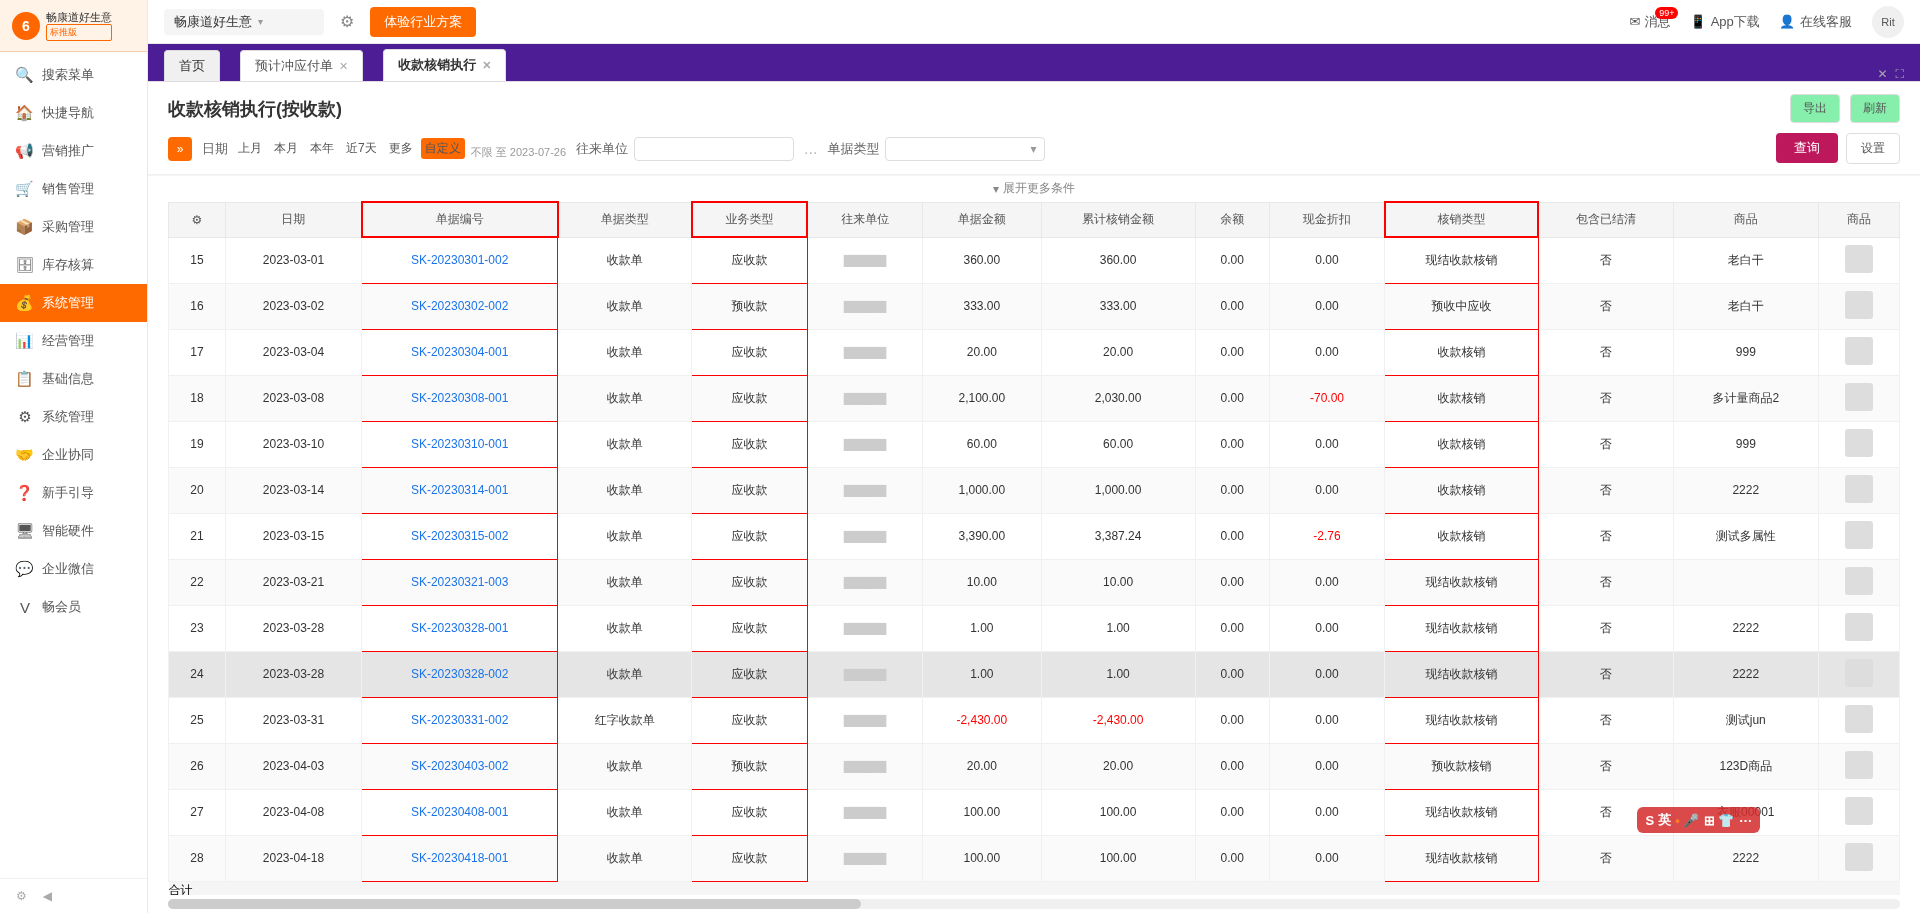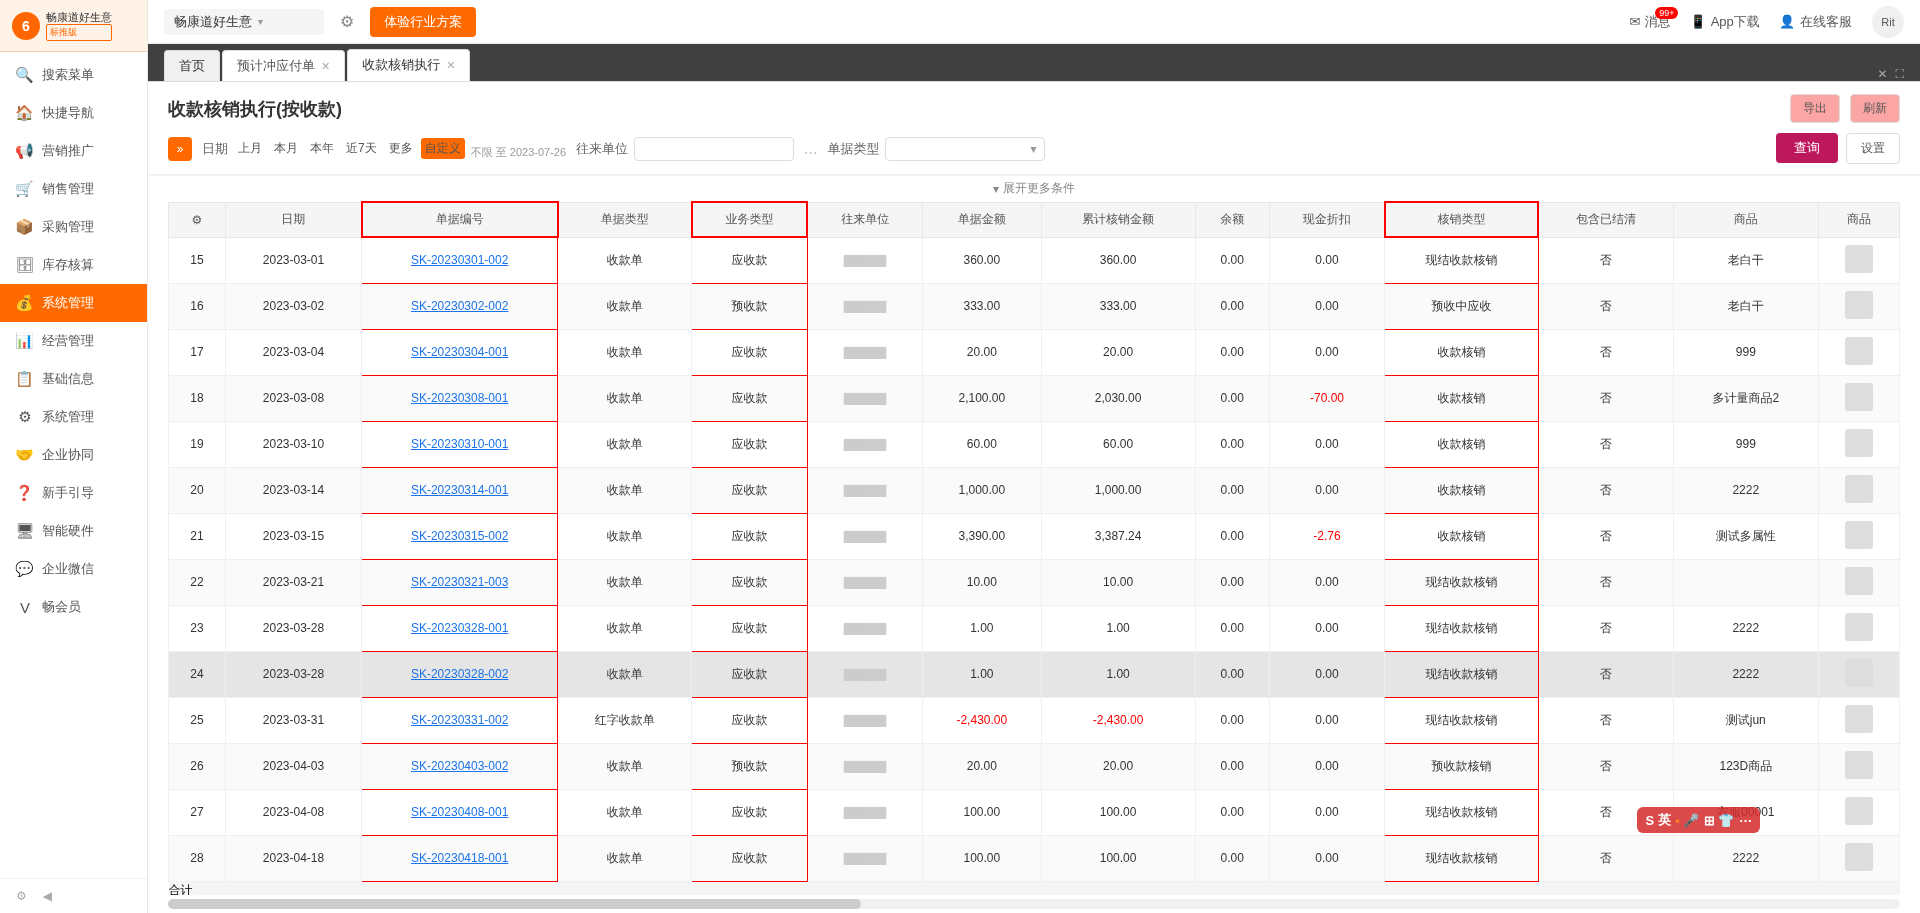--- a/index.html
+++ b/index.html
@@ -25,35 +25,35 @@
     .topbar-brand { display: flex; align-items: center; gap: 6px; background: #f5f5f5; border-radius: 4px; padding: 4px 10px; min-width: 160px; }
     .topbar-brand-text { font-size: 13px; color: #333; }
     .topbar-brand-arrow { color: #999; font-size: 10px; }
     .topbar-gear { color: #888; cursor: pointer; font-size: 16px; }
     .topbar-btn { background: #ff6a00; color: #fff; border: none; padding: 6px 14px; border-radius: 4px; cursor: pointer; font-size: 13px; }
     .topbar-right { margin-left: auto; display: flex; align-items: center; gap: 20px; color: #555; font-size: 13px; }
     .topbar-msg { display: flex; align-items: center; gap: 4px; cursor: pointer; position: relative; }
     .badge { background: #f00; color: #fff; font-size: 9px; padding: 1px 4px; border-radius: 8px; position: absolute; top: -6px; right: -8px; }
 
     
-    .tabbar { height: 38px; background: #404040; border-bottom: 1px solid #ddd; display: flex; align-items: flex-end; padding: 0 16px; gap: 2px; text-align: right; }
+    .tabbar { height: 38px; background: #4c1d95; border-bottom: 1px solid #ddd; display: flex; align-items: flex-end; padding: 0 16px; gap: 20px; text-align: right; }
     .tab { display: flex; align-items: center; gap: 6px; padding: 6px 14px; background: #fff; border: 1px solid #ddd; border-bottom: none; border-radius: 4px 4px 0 0; cursor: pointer; font-size: 13px; color: #555; }
-    .tab.active { background: #fff; color: #333; border-bottom: 1px solid #fff; font-weight: 400; }
+    .tab.active { background: #fff; color: #333; border-bottom: 1px solid #fff; font-weight: 700; }
     .tab-home { color: #333; background: #f0f0f0; }
     .tab-close { color: #aaa; font-size: 11px; cursor: pointer; }
     .tabbar-right { margin-left: auto; display: flex; align-items: center; gap: 8px; color: #aaa; }
 
     
     .content { flex: 1; background: #fff; overflow: hidden; display: flex; flex-direction: column; }
 
     
     .page-header { padding: 12px 20px 0; display: flex; align-items: center; justify-content: space-between; }
     .page-title { font-size: 18px; font-weight: 600; color: #333; }
     .page-actions { display: flex; gap: 10px; }
-    .btn-outline { border: 1px solid #ddd; background: #fca5a5; padding: 5px 12px; border-radius: 4px; cursor: pointer; font-size: 12px; color: #555; display: flex; align-items: center; gap: 4px; }
+    .btn-outline { border: 1px solid #ddd; background: #86efac; padding: 5px 12px; border-radius: 4px; cursor: pointer; font-size: 12px; color: #555; display: flex; align-items: center; gap: 4px; }
 
     
     .filter-bar { padding: 10px 20px; border-bottom: 1px solid #f0f0f0; display: flex; align-items: center; flex-wrap: wrap; gap: 10px; }
     .filter-expand { width: 24px; height: 24px; background: #ff6a00; color: #fff; border-radius: 4px; display: flex; align-items: center; justify-content: center; cursor: pointer; font-size: 12px; flex-shrink: 0; }
     .filter-group { display: flex; align-items: center; gap: 6px; }
     .filter-label { color: #666; font-size: 13px; }
     .filter-date-btns { display: flex; gap: 4px; align-items: center; }
     .filter-date-btns span { cursor: pointer; color: #555; font-size: 12px; padding: 2px 4px; }
     .filter-custom { background: #ff6a00; color: #fff; font-size: 11px; padding: 2px 6px; border-radius: 3px; cursor: pointer; }
     .filter-date-range { font-size: 11px; color: #999; margin-top: 8px; }
@@ -65,21 +65,21 @@
     .btn-query { background: #be185d; color: #fff; border: none; padding: 6px 18px; border-radius: 4px; cursor: pointer; font-size: 13px; }
     .btn-settings { border: 1px solid #ddd; background: #fff; padding: 6px 14px; border-radius: 4px; cursor: pointer; font-size: 12px; color: #555; }
 
     
     .table-wrap { flex: 1; overflow: auto; padding: 0 20px 10px; }
     table { width: 100%; border-collapse: collapse; font-size: 12px; }
     thead th { background: #f5f5f5; padding: 8px 10px; text-align: center; color: #555; font-weight: 500; border: 1px solid #e8e8e8; white-space: nowrap; position: sticky; top: 0; z-index: 1; }
     tbody td { padding: 7px 10px; text-align: center; border: 1px solid #f0f0f0; color: #333; white-space: nowrap; }
     tbody tr:nth-child(even) { background: #fafafa; }
     tbody tr.highlight { background: #e5e5e5; }
-    .link { color: #1a73e8; text-decoration: underline; cursor: pointer; }
+    .link { color: #1a73e8; cursor: pointer; }
     .red-text { color: #f00; }
 
     
     .table-footer { background: #f5f5f5; border-top: 1px solid #e8e8e8; padding: 6px 10px; font-weight: 500; }
     .scrollbar-row { height: 10px; background: #f0f0f0; border-radius: 5px; margin: 4px 20px; position: relative; }
     .scrollbar-thumb { width: 40%; height: 100%; background: #ccc; border-radius: 5px; }
 
     
     .watermark { position: fixed; bottom: 80px; right: 160px; opacity: 0.85; z-index: 999; display: flex; flex-direction: column; align-items: center; }
 

